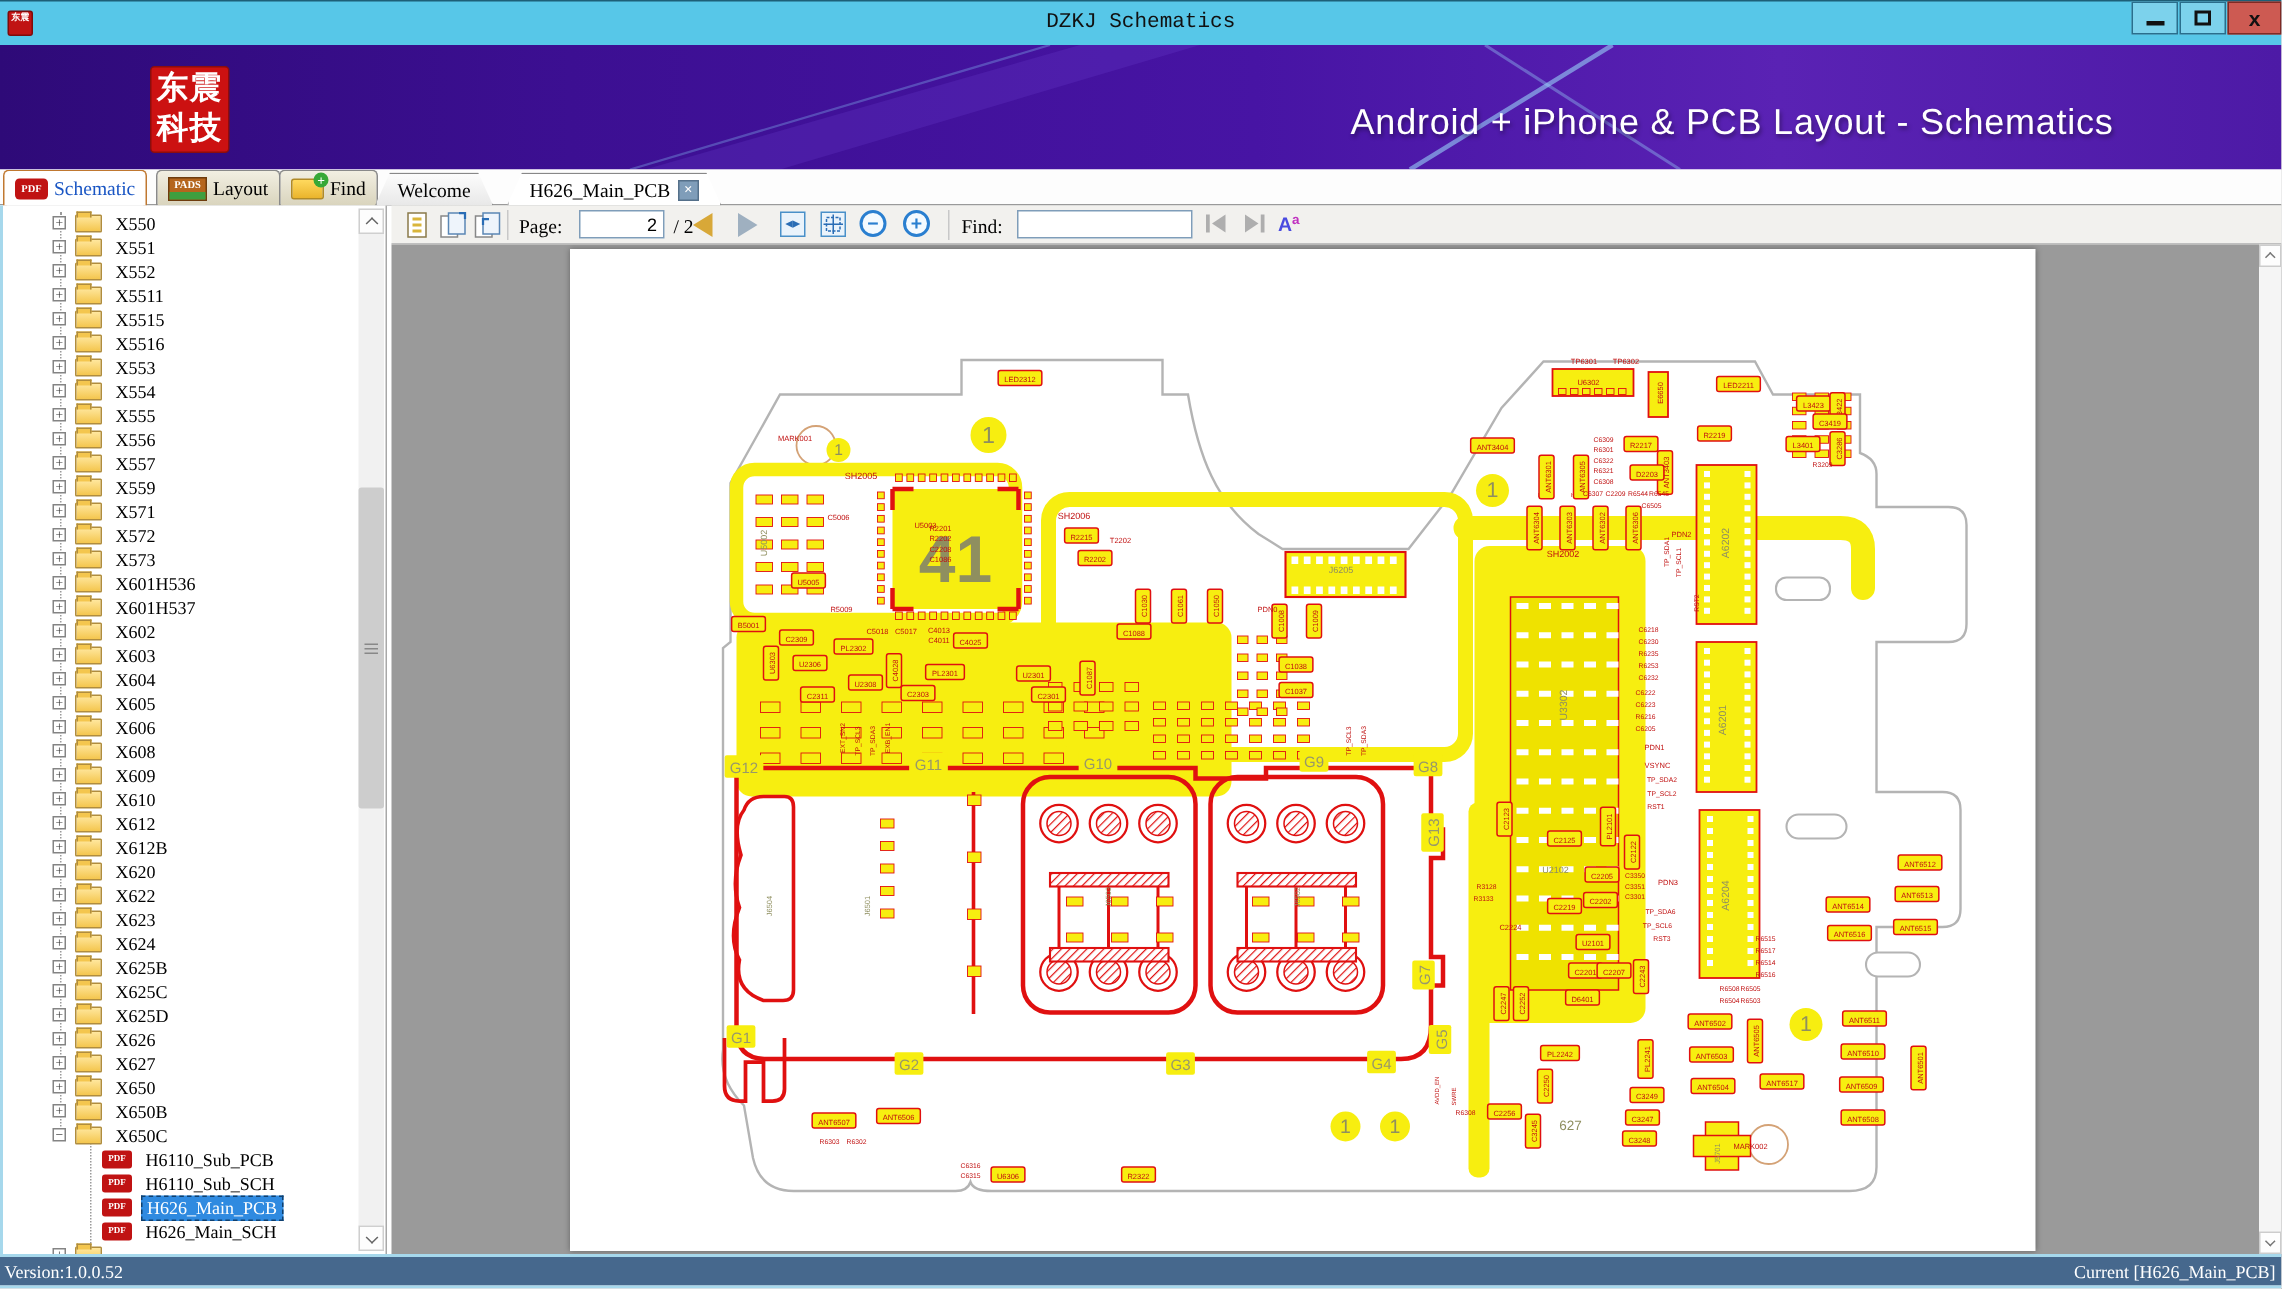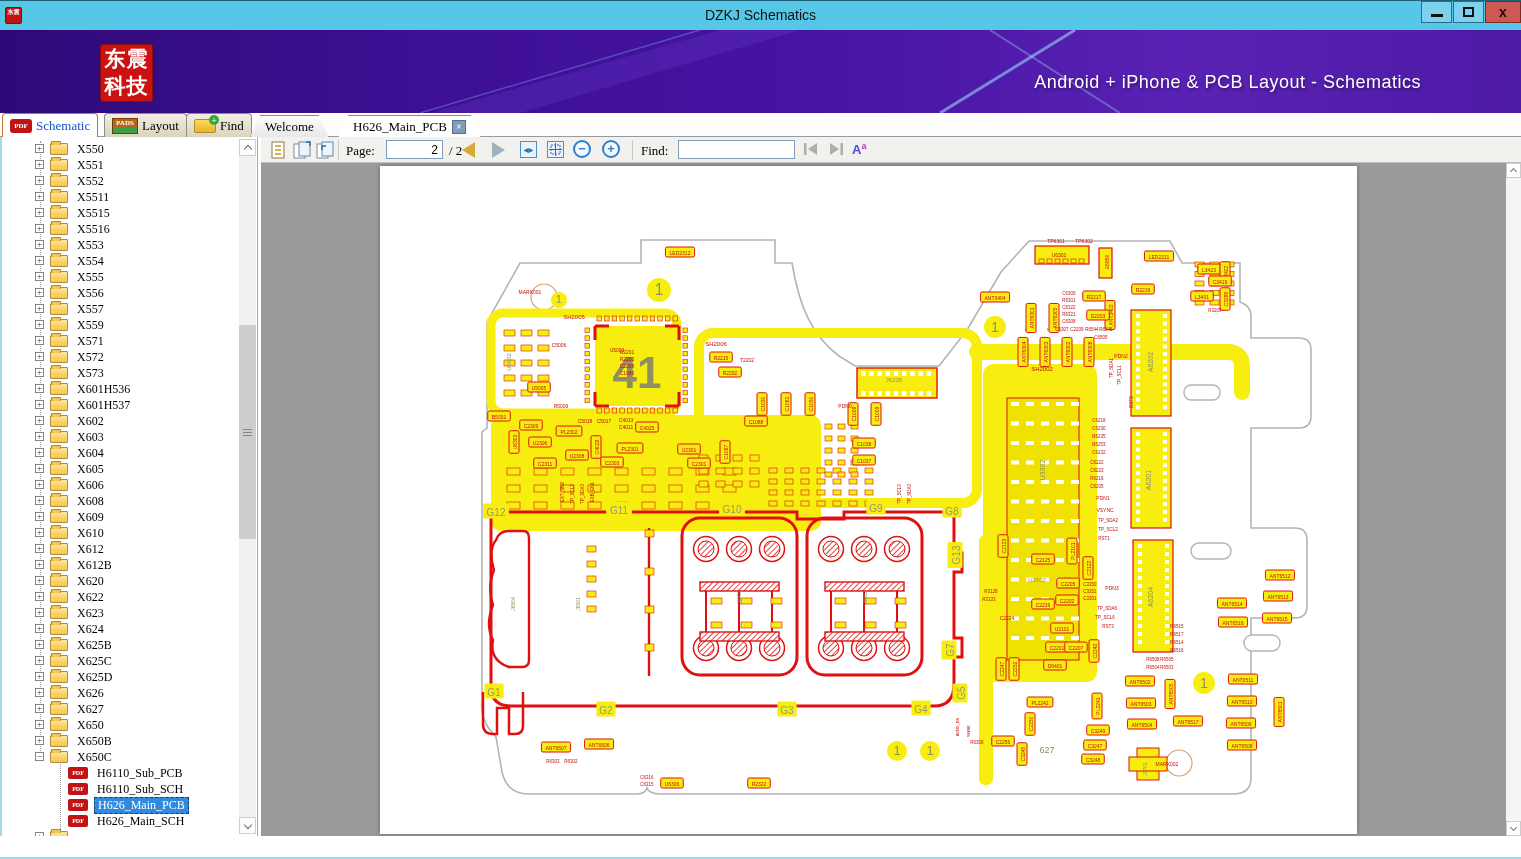--- a/index.html
+++ b/index.html
@@ -8,21 +8,21 @@
   .window { position:relative; width:1521px; height:859px; }
 
   
   .titlebar { position:absolute; left:0; top:0; width:100%; height:30px;
               background:#57c7e8; border-top:1px solid #1d5f77; }
   .app-icon { position:absolute; left:5px; top:6px; width:17px; height:17px;
               background:#c01313; border:1px solid #7e0b0b; border-radius:2px;
               color:#fff; font-size:6px; line-height:8px; text-align:center;
               overflow:hidden; font-weight:bold; }
   .win-title { position:absolute; left:0; right:0; top:6px; text-align:center;
-               font-size:14px; color:#111; font-family:Liberation Sans, sans-serif; }
+               font-size:14px; color:#111; font-family:Liberation Mono, monospace; }
   .win-btn { position:absolute; top:0; height:22px; border:1px solid #2a6e8c;
              background:#7cd2ec; text-align:center; }
   .win-btn.min { left:1421px; width:31px; }
   .win-btn.max { left:1453px; width:31px; }
   .win-btn.close { left:1485px; width:36px; background:#cd5a52; border-color:#7e2a24; }
   .glyph-min { position:absolute; left:9px; top:12px; width:12px; height:3px; background:#111; }
   .glyph-max { position:absolute; left:9px; top:5px; width:11px; height:10px; border:2px solid #111; }
   .glyph-x { font-weight:bold; font-size:14px; color:#111; line-height:21px; }
 
   
@@ -30,22 +30,22 @@
             background:linear-gradient(90deg,#2e0a78 0%, #3c0f92 25%, #4714a4 55%, #5a22b4 78%, #4d1aa6 100%);
             overflow:hidden; }
   .banner svg { position:absolute; left:0; top:0; }
   .logo { position:absolute; left:100px; top:14px; width:53px; height:58px;
           background:#cc1111; border:1px solid #8c0d0d; border-radius:3px;
           color:#fff; font-weight:bold; font-size:21px; line-height:27px;
           text-align:center; letter-spacing:1px; overflow:hidden; }
   .brand { position:absolute; left:164px; top:52px; color:#fff; font-size:31px;
            font-weight:bold; letter-spacing:1px; transform:translateY(-50%);
            text-shadow:1px 2px 3px rgba(0,0,0,.45); }
-  .slogan { position:absolute; right:100px; top:52px; transform:translateY(-50%);
-            color:#fff; font-size:18px; letter-spacing:.5px;
+  .slogan { position:absolute; right:112px; top:52px; transform:translateY(-50%);
+            color:#fff; font-size:24px; letter-spacing:.5px;
             text-shadow:1px 2px 3px rgba(0,0,0,.4); }
 
   
   .tabbar { position:absolute; left:0; top:113px; width:100%; height:24px;
             background:#fdfdfd; border-bottom:1px solid #9a9a9a; }
   .gtab { position:absolute; top:0; height:24px; display:flex; align-items:center;
           gap:4px; padding:0 7px; font-family:"Liberation Serif", serif; font-size:13px;
           border:1px solid #8a8a8a; border-bottom:none; border-radius:4px 4px 0 0;
           background:linear-gradient(#f2efe2,#d9d4bd); cursor:default; }
   .gtab.active { background:#fff; border-color:#c07830; color:#1a56c4; z-index:2; }
@@ -1229,14 +1229,18 @@
     <div class="v-scroll">
       <div class="v-btn" style="top:0;">
           <span class="v-chev up"></span>
         </div>
       <div class="v-btn" style="top:658px;">
           <span class="v-chev down"></span>
         </div>
     </div>
   </div>
 
+  <div class="statusbar">
+    <span class="left">Version:1.0.0.52</span>
+    <span class="right">Current [H626_Main_PCB]</span>
+  </div>
   <div class="bottom-strip"></div>
 </div>
 
 </body></html>

